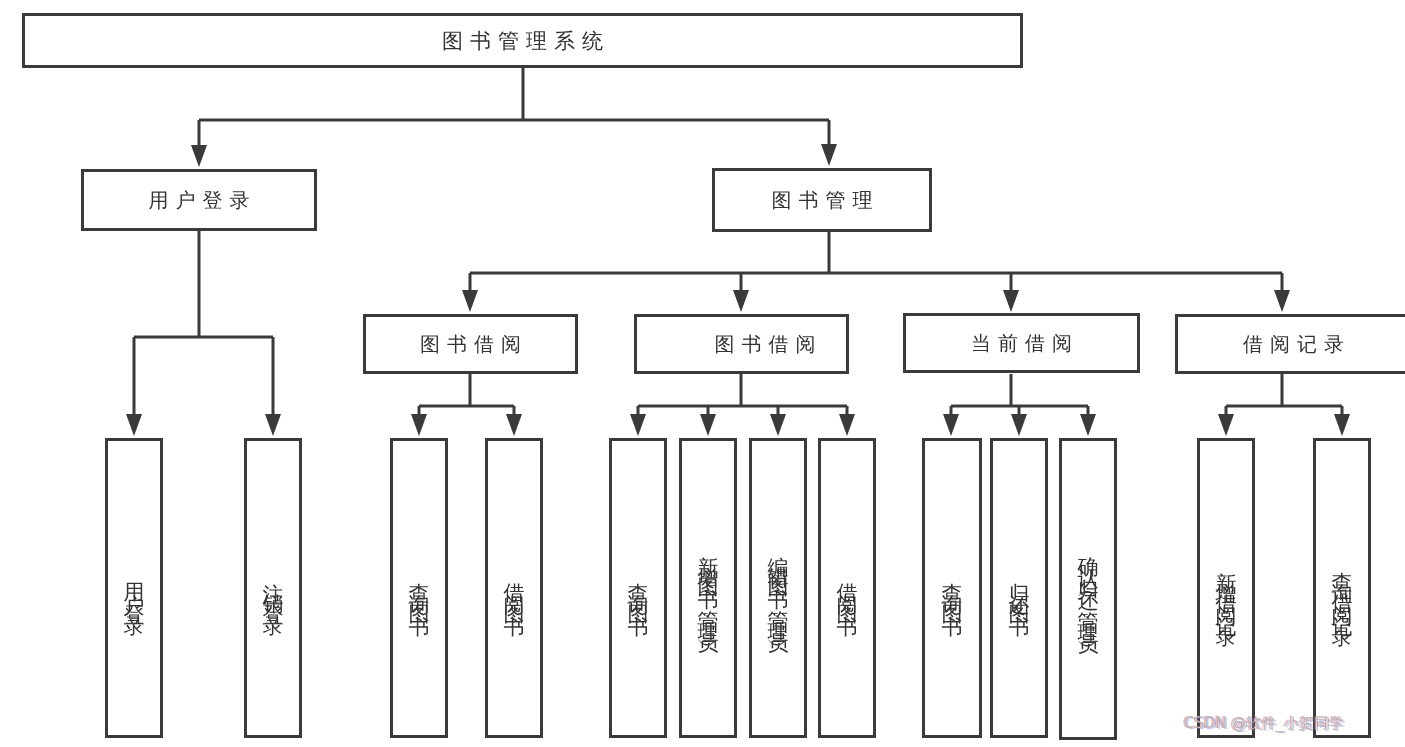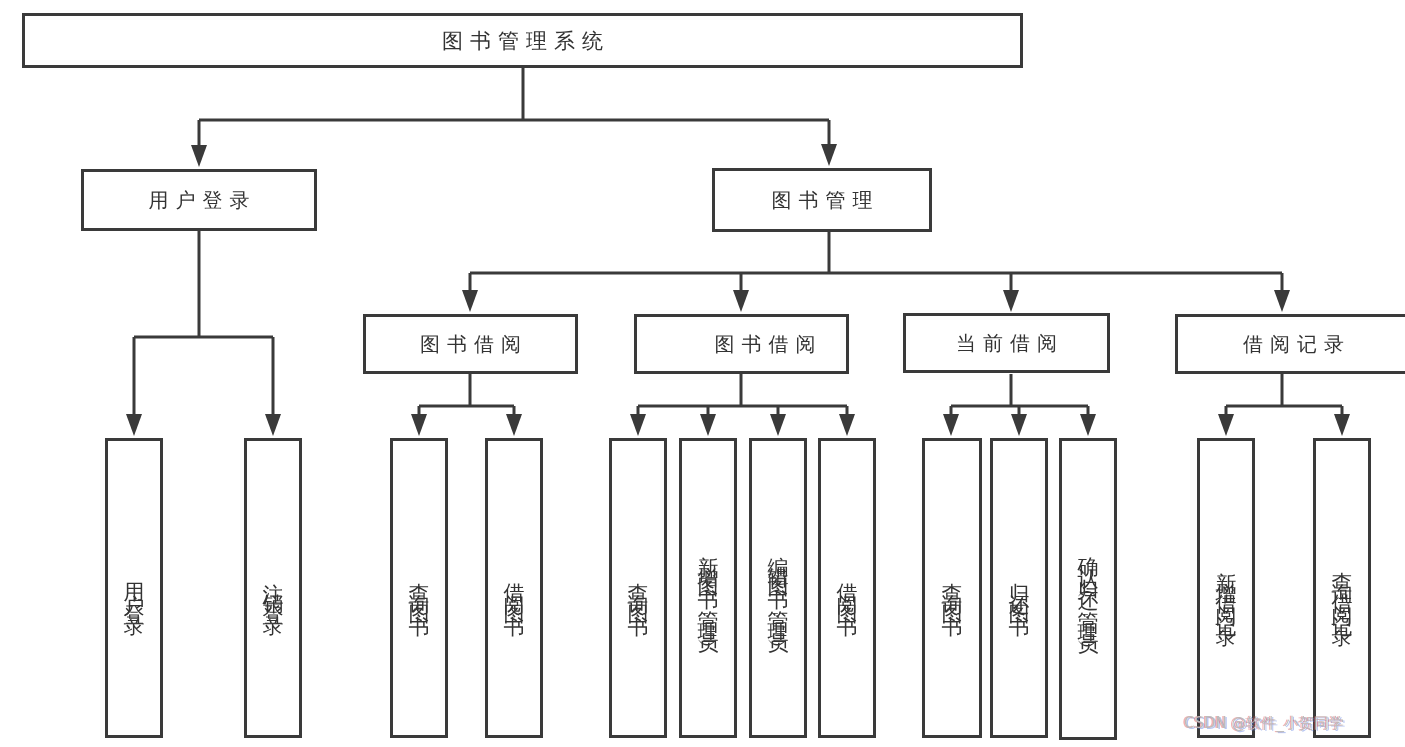--- a/index.html
+++ b/index.html
@@ -114,21 +114,21 @@
   <div class="node hnode" style="left:712px; top:168px; width:220px; height:64px;">
     <span>图书管理</span>
   </div>
 
   <div class="node hnode" style="left:363px; top:314px; width:215px; height:60px;">
     <span>图书借阅</span>
   </div>
   <div class="node hnode" style="left:634px; top:314px; width:215px; height:60px;padding-left:47px;">
     <span>图书借阅</span>
   </div>
-  <div class="node hnode" style="left:903px; top:313px; width:207px; height:60px;">
+  <div class="node hnode" style="left:903px; top:313px; width:237px; height:60px;">
     <span>当前借阅</span>
   </div>
   <div class="node hnode" style="left:1175px; top:314px; width:237px; height:60px;">
     <span>借阅记录</span>
   </div>
 
   <div class="node vnode" style="left:105px; top:438px; width:58px; height:300px;">
     <span>用户登录</span>
   </div>
   <div class="node vnode" style="left:244px; top:438px; width:58px; height:300px;">

